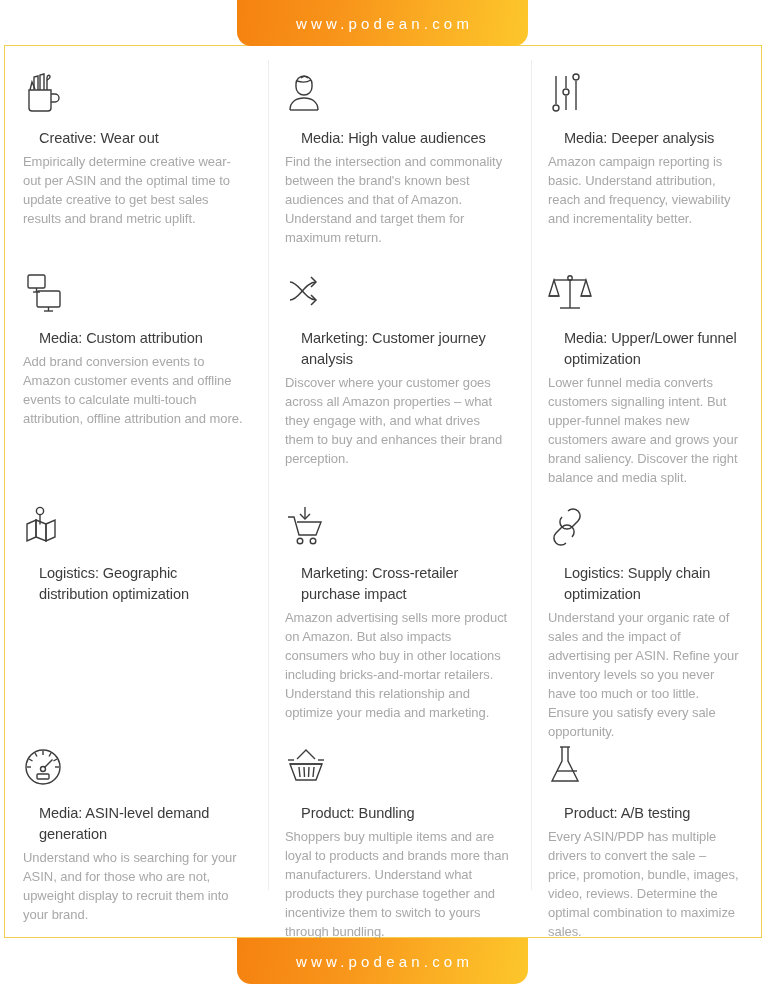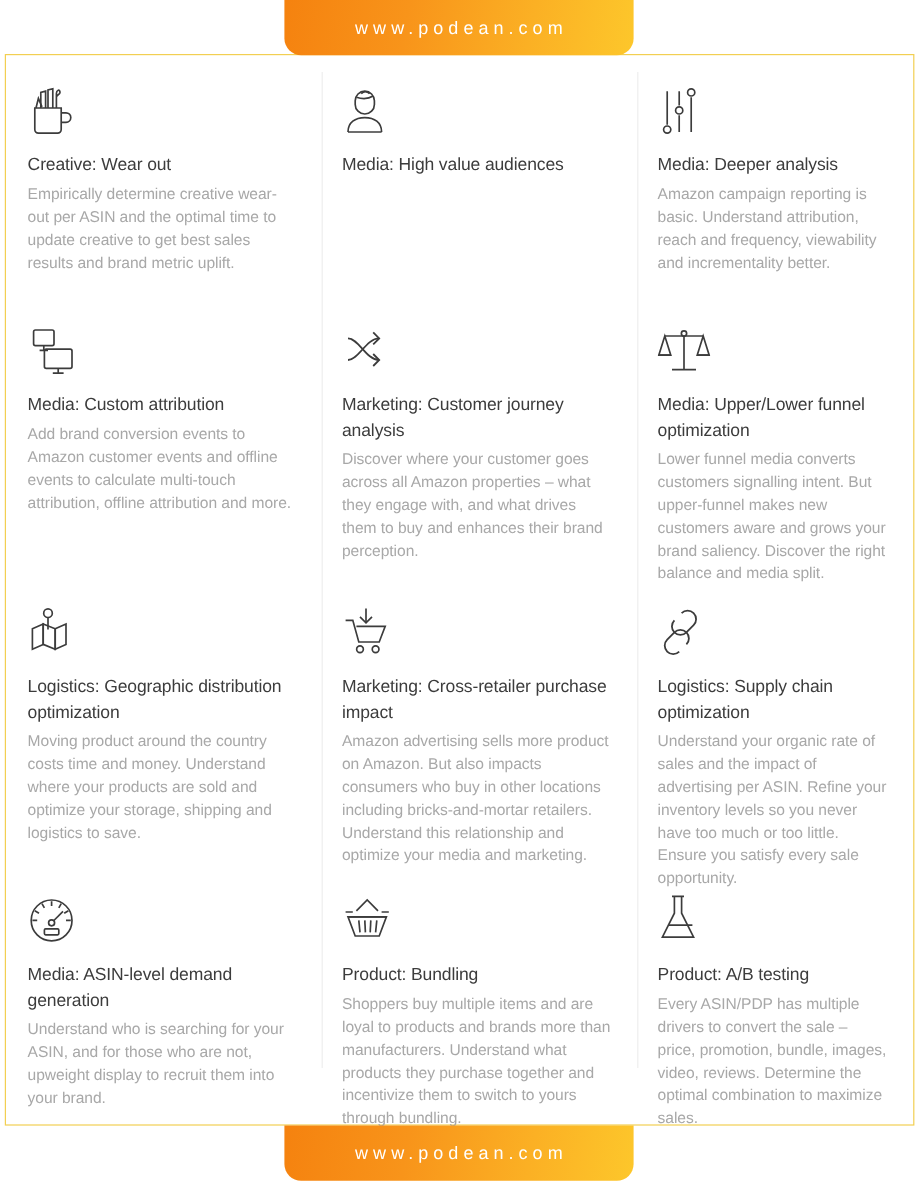--- a/index.html
+++ b/index.html
@@ -96,21 +96,21 @@
     align-items: flex-end;
     margin-bottom: 14px;
   }
   .icon svg { display: block; }
 
   .card-title {
     font-size: 14.6px;
     line-height: 21px;
     color: #3c3c3c;
     font-weight: normal;
-    margin: 0 0 3px 0;
+    margin: 0 0 3px 16px;
     letter-spacing: -0.1px;
   }
   .card-body {
     font-size: 13px;
     line-height: 19px;
     color: #a8a8a8;
     margin: 0;
     letter-spacing: -0.05px;
   }
 </style>
@@ -147,20 +147,21 @@
     <div class="icon">
       <svg width="38" height="44" viewBox="0 0 38 44" fill="none" stroke="#3c3c3c" stroke-width="1.4">
         <path d="M11 14 a8 8 0 0 1 16 0 v3 a8 8 0 0 1 -16 0 z"></path>
         <path d="M12 11 c3 1 9 2 14 -1"></path>
         <path d="M16 8 c2 -2 5 -2 7 0"></path>
         <path d="M5 40 c0 -8 6 -12 14 -12 s14 4 14 12"></path>
         <path d="M5 40 h28"></path>
       </svg>
     </div>
     <h3 class="card-title">Media: High value audiences</h3>
+    <p class="card-body">Find the intersection and commonality between the brand's known best audiences and that of Amazon. Understand and target them for maximum return.</p>
   </div>
 
   <div class="cell col3">
     <div class="icon">
       <svg width="36" height="44" viewBox="0 0 36 44" fill="none" stroke="#3c3c3c" stroke-width="1.4">
         <line x1="8" y1="6" x2="8" y2="34"></line>
         <circle cx="8" cy="38" r="3"></circle>
         <line x1="18" y1="6" x2="18" y2="18"></line>
         <circle cx="18" cy="22" r="3"></circle>
         <line x1="18" y1="26" x2="18" y2="40"></line>
@@ -221,21 +222,20 @@
     <div class="icon">
       <svg width="38" height="46" viewBox="0 0 38 46" fill="none" stroke="#3c3c3c" stroke-width="1.4">
         <circle cx="17" cy="8" r="3.6"></circle>
         <path d="M17 11.6 v10"></path>
         <path d="M4 21 l9 -4 v17 l-9 4 z"></path>
         <path d="M13 17 l10 4 v17 l-10 -4 z"></path>
         <path d="M23 21 l9 -4 v17 l-9 4 z"></path>
       </svg>
     </div>
     <h3 class="card-title">Logistics: Geographic distribution optimization</h3>
-    <p class="card-body">Moving product around the country costs time and money. Understand where your products are sold and optimize your storage, shipping and logistics to save.</p>
   </div>
 
   <div class="cell col2">
     <div class="icon">
       <svg width="40" height="44" viewBox="0 0 40 44" fill="none" stroke="#3c3c3c" stroke-width="1.4">
         <path d="M20 2 v12"></path>
         <path d="M15 9 l5 5 l5 -5"></path>
         <path d="M3 12 h6 l5 18 h17 l5 -13 h-24"></path>
         <circle cx="15" cy="36" r="2.8"></circle>
         <circle cx="28" cy="36" r="2.8"></circle>

